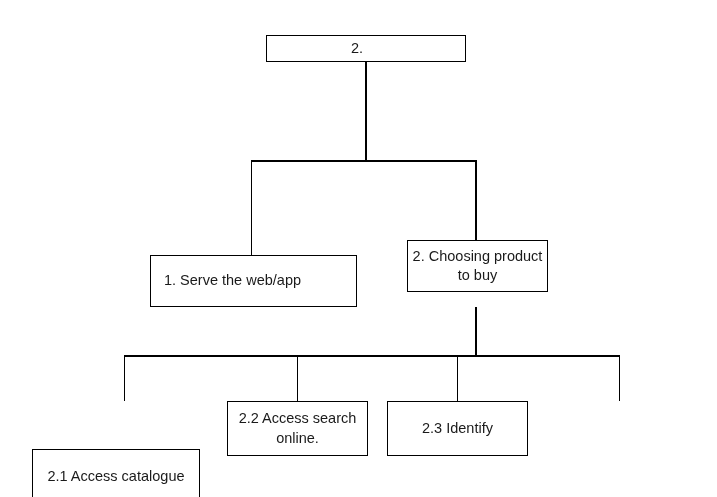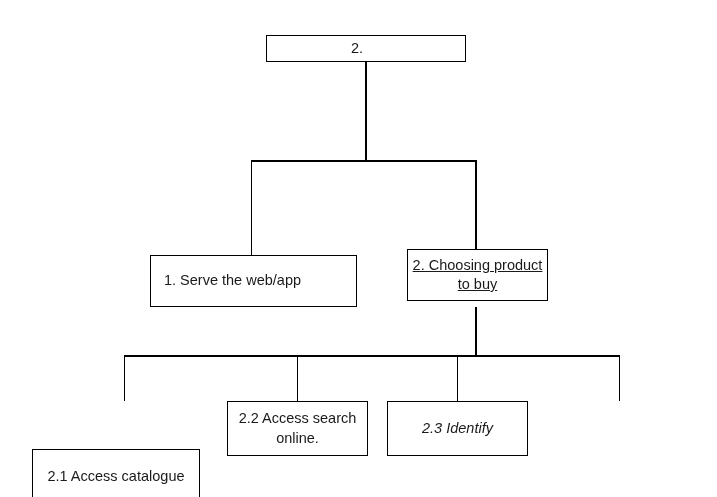--- a/index.html
+++ b/index.html
@@ -47,24 +47,24 @@
   
   #v-choosing2 { left: 475.25px; top: 307px; width: 1.5px;  height: 49px; }
   #h-level2    { left: 124px;    top: 355px; width: 495.5px; height: 1.5px; }
   #v-catalogue { left: 123.5px;  top: 355px; width: 1.5px;  height: 46px; }
   #v-search    { left: 296.75px; top: 355px; width: 1.5px;  height: 46px; }
   #v-identify  { left: 456.75px; top: 355px; width: 1.5px;  height: 46px; }
   #v-cart      { left: 618.5px;  top: 355px; width: 1.5px;  height: 46px; }
   
   #node-root      { left: 266px; top: 35px;  width: 200px; height: 27px; }
   #node-serve     { left: 150px; top: 255px; width: 207px; height: 52px; }
-  #node-choosing  { left: 407px; top: 249px; width: 141px; height: 52px; text-decoration: underline; }
+  #node-choosing  { left: 407px; top: 240px; width: 141px; height: 52px; }
   #node-catalogue { left: 32px;  top: 401px; width: 168px; height: 55px; margin-top: 48px; }
   #node-search    { left: 227px; top: 401px; width: 141px; height: 55px; }
-  #node-identify  { left: 387px; top: 401px; width: 141px; height: 55px; font-style: italic; }
+  #node-identify  { left: 387px; top: 401px; width: 141px; height: 55px; }
   #node-cart      { left: 548px; top: 401px; width: 142px; height: 55px; }
 </style>
 </head>
 <body>
 
 <div id="canvas">
 
   <div class="line" id="v-root"></div>
   <div class="line" id="h-level1"></div>
   <div class="line" id="v-serve"></div>

